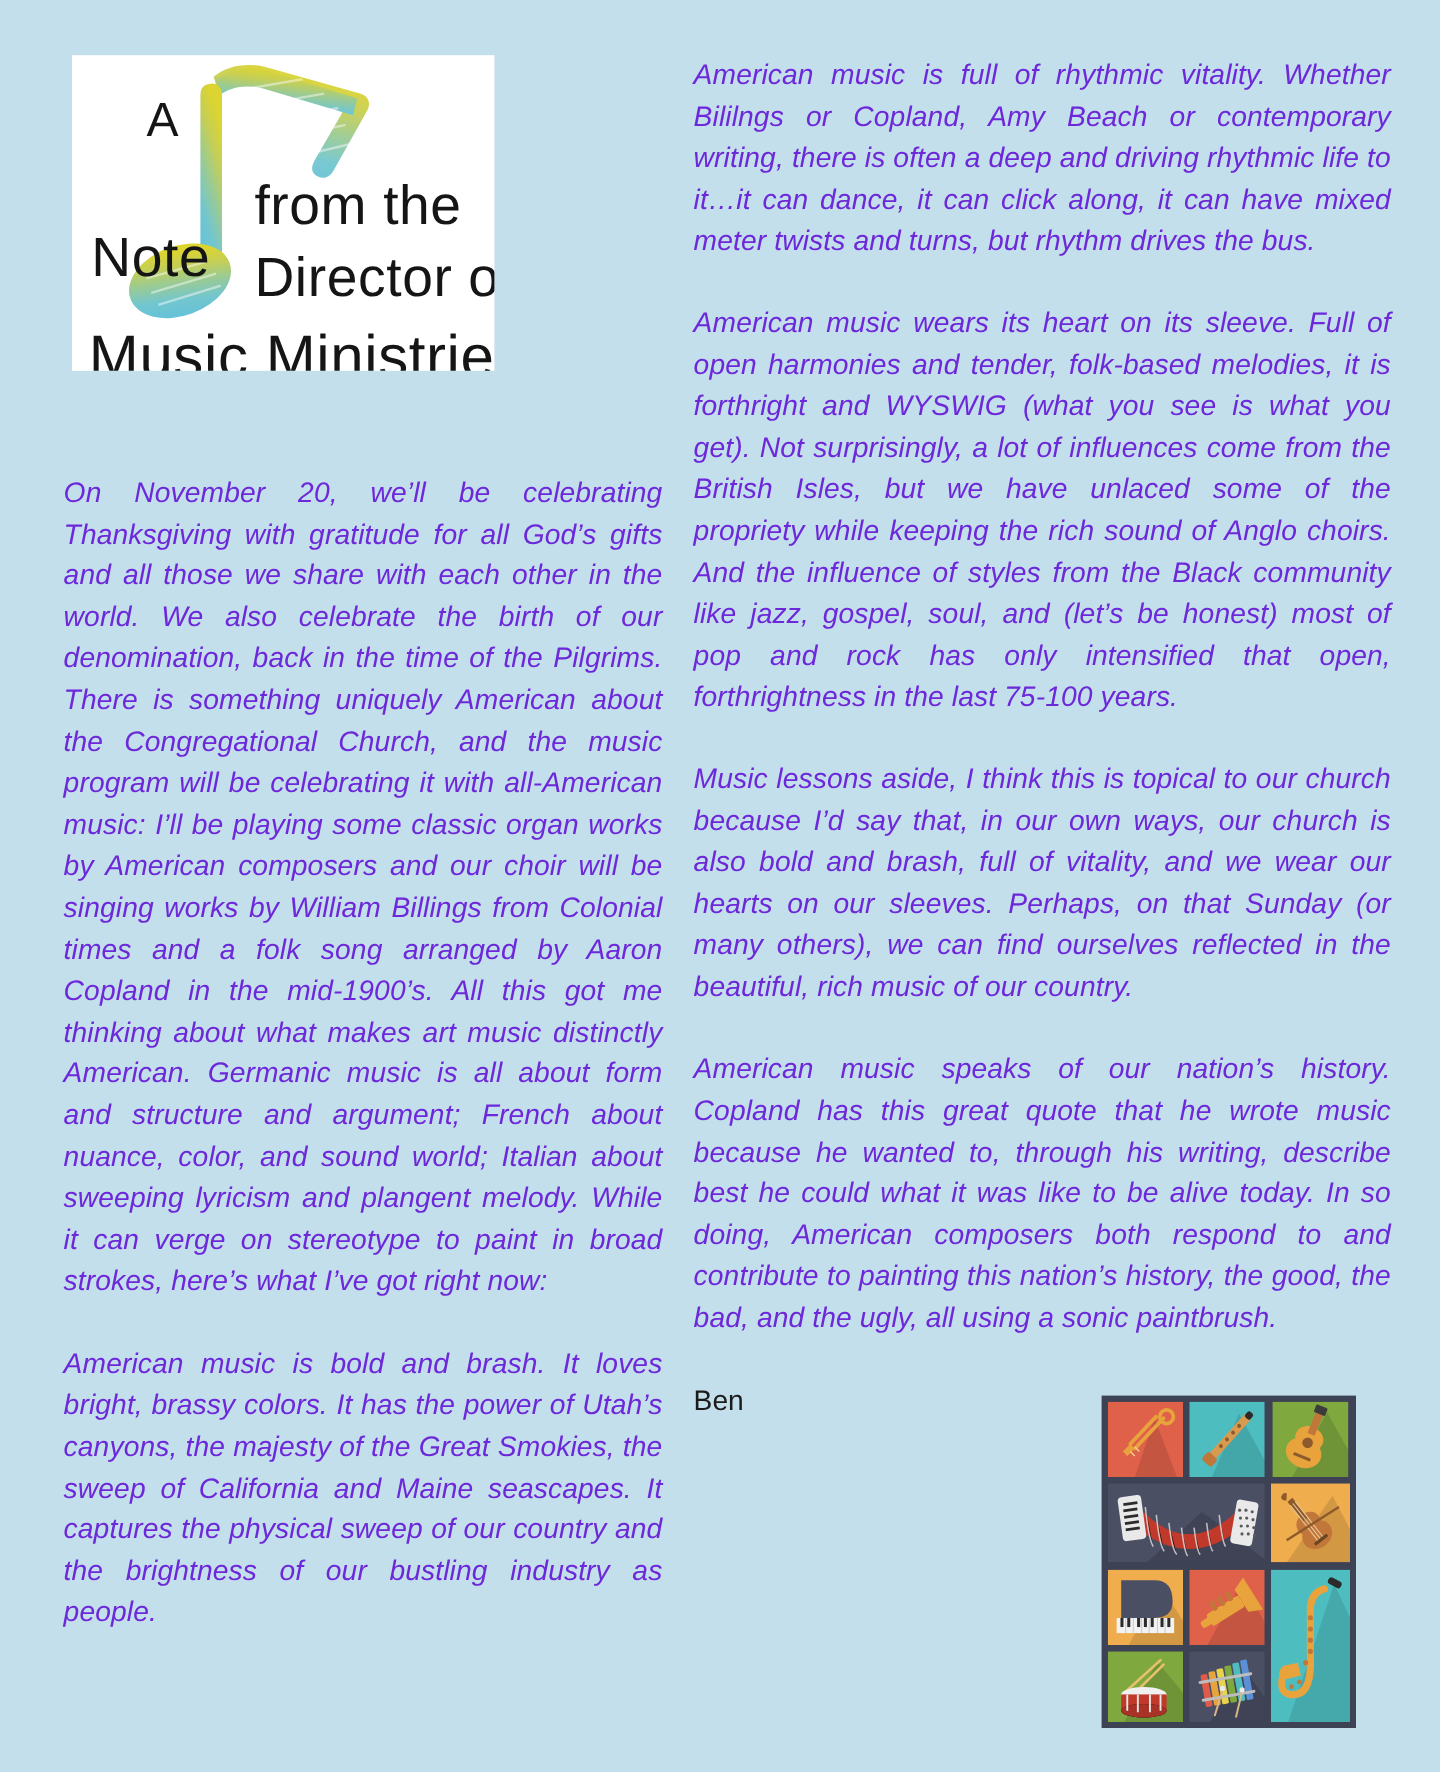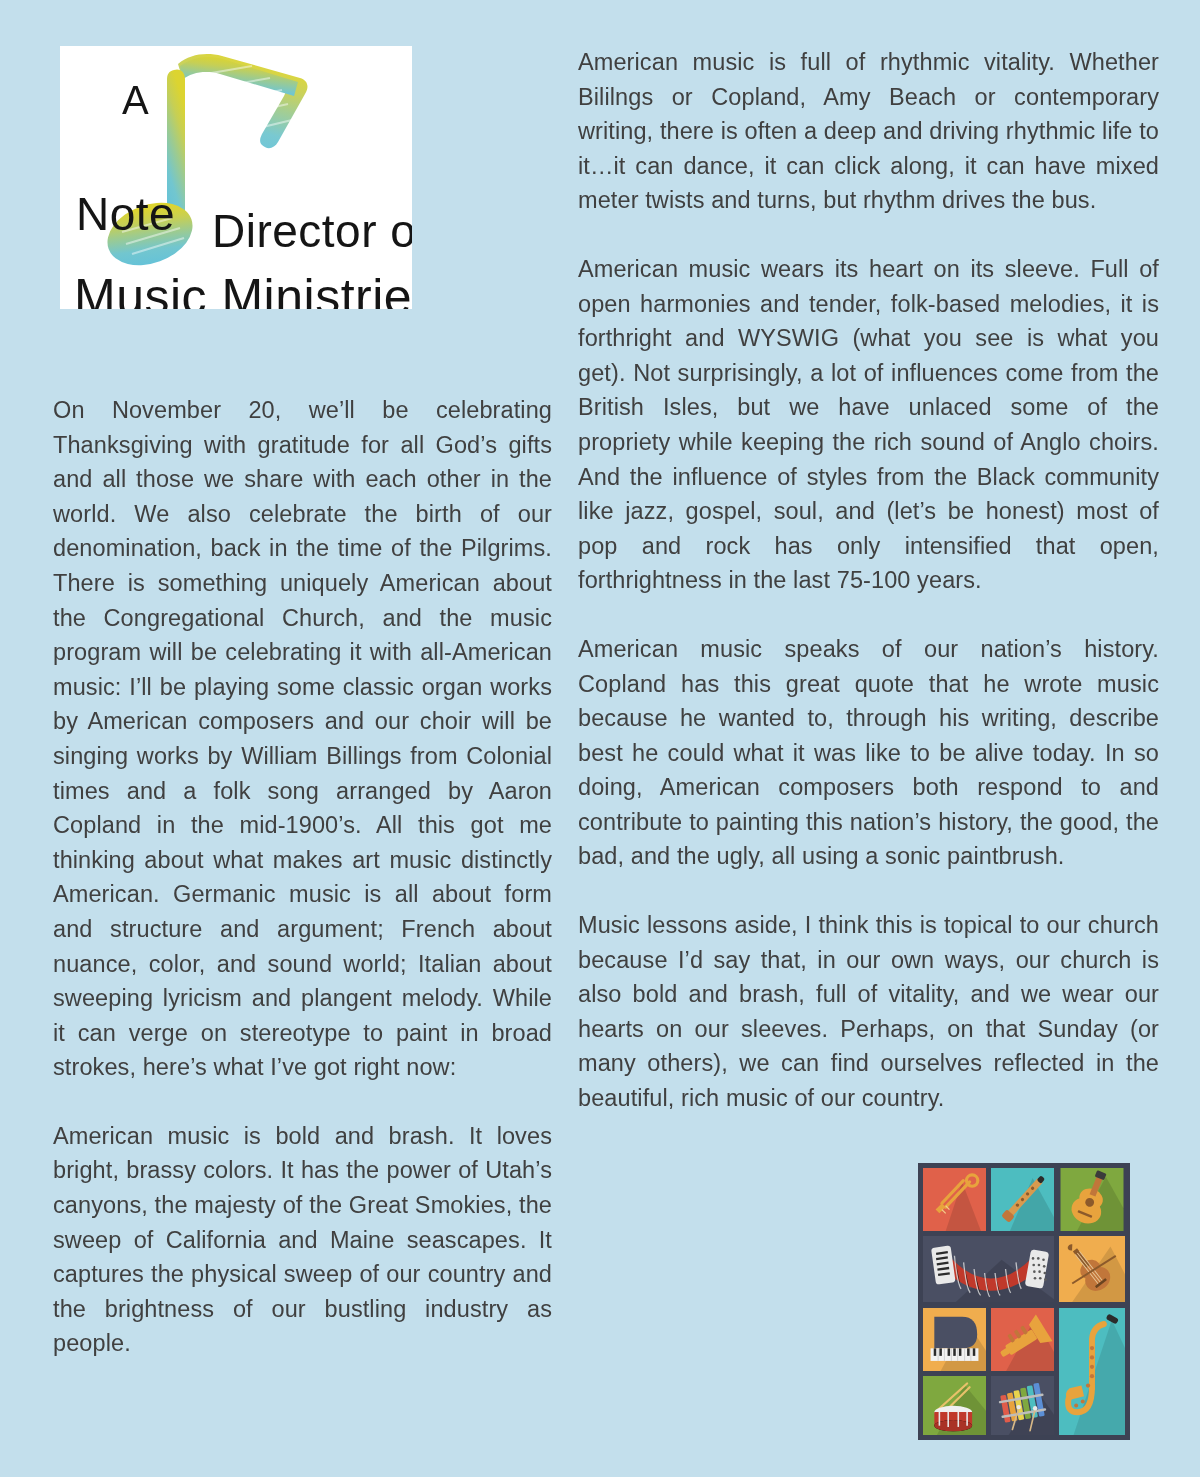--- a/index.html
+++ b/index.html
@@ -79,23 +79,24 @@
     height: 240px;
   }
 
   
   p.body {
     font-size: 23.5px;
     line-height: 34.6px;
     text-align: justify;
     text-justify: inter-word;
     font-weight: 400;
-    color: #404040;
+    color: #6d28d9;
     margin: 0 0 34px 0;
     letter-spacing: 0.1px;
+    font-style: italic;
   }
 
   p.body:last-child { margin-bottom: 12px; }
 
   .signature {
     font-size: 23.5px;
     line-height: 34.6px;
     text-align: left;
   }
 
@@ -161,36 +162,38 @@
           <line x1="122" y1="72" x2="186" y2="58"></line>
           <line x1="140" y1="86" x2="190" y2="74"></line>
           <line x1="20" y1="186" x2="70" y2="172"></line>
           <line x1="24" y1="198" x2="78" y2="182"></line>
           <line x1="30" y1="208" x2="82" y2="192"></line>
         </g>
       </svg>
 
       <div class="ml-word ml-a">A</div>
       <div class="ml-word ml-note">Note</div>
+      <div class="ml-word ml-from">from the</div>
       <div class="ml-word ml-dir">Director of</div>
       <div class="ml-word ml-music">Music Ministries</div>
     </div>
   </div>
 
   <div class="col-left">
     <div style="height:393px;"></div>
     <p class="body">On November 20, we’ll be celebrating Thanksgiving with gratitude for all God’s gifts and all those we share with each other in the world. We also celebrate the birth of our denomination, back in the time of the Pilgrims. There is something uniquely American about the Congregational Church, and the music program will be celebrating it with all-American music: I’ll be playing some classic organ works by American composers and our choir will be singing works by William Billings from Colonial times and a folk song arranged by Aaron Copland in the mid-1900’s. All this got me thinking about what makes art music distinctly American. Germanic music is all about form and structure and argument; French about nuance, color, and sound world; Italian about sweeping lyricism and plangent melody. While it can verge on stereotype to paint in broad strokes, here’s what I’ve got right now:</p>
     <p class="body">American music is bold and brash. It loves bright, brassy colors. It has the power of Utah’s canyons, the majesty of the Great Smokies, the sweep of California and Maine seascapes. It captures the physical sweep of our country and the brightness of our bustling industry as people.</p>
   </div>
 
   <div class="col-right">
     <p class="body">American music is full of rhythmic vitality. Whether Bililngs or Copland, Amy Beach or contemporary writing, there is often a deep and driving rhythmic life to it…it can dance, it can click along, it can have mixed meter twists and turns, but rhythm drives the bus.</p>
     <p class="body">American music wears its heart on its sleeve. Full of open harmonies and tender, folk-based melodies, it is forthright and WYSWIG (what you see is what you get). Not surprisingly, a lot of influences come from the British Isles, but we have unlaced some of the propriety while keeping the rich sound of Anglo choirs. And the influence of styles from the Black community like jazz, gospel, soul, and (let’s be honest) most of pop and rock has only intensified that open, forthrightness in the last 75-100 years.</p>
+    <p class="body">Music lessons aside, I think this is topical to our church because I’d say that, in our own ways, our church is also bold and brash, full of vitality, and we wear our hearts on our sleeves. Perhaps, on that Sunday (or many others), we can find ourselves reflected in the beautiful, rich music of our country.</p>
     <p class="body">American music speaks of our nation’s history. Copland has this great quote that he wrote music because he wanted to, through his writing, describe best he could what it was like to be alive today. In so doing, American composers both respond to and contribute to painting this nation’s history, the good, the bad, and the ugly, all using a sonic paintbrush.</p>
-    <p class="body">Music lessons aside, I think this is topical to our church because I’d say that, in our own ways, our church is also bold and brash, full of vitality, and we wear our hearts on our sleeves. Perhaps, on that Sunday (or many others), we can find ourselves reflected in the beautiful, rich music of our country.</p>
+    <div class="signature">Ben</div>
   </div>
 
   <div class="instrument-grid">
     <div class="ig-inner">
 
       <div class="tile" style="left:0;top:0;width:63px;height:63px;">
         <svg viewBox="0 0 100 100">
           <rect width="100" height="100" fill="#e0614a"></rect>
           <path d="M62 22 L92 100 L36 100 Z" fill="#000" opacity="0.12"></path>
           <g stroke="#e8a33d" stroke-width="5" fill="none" stroke-linecap="round">

